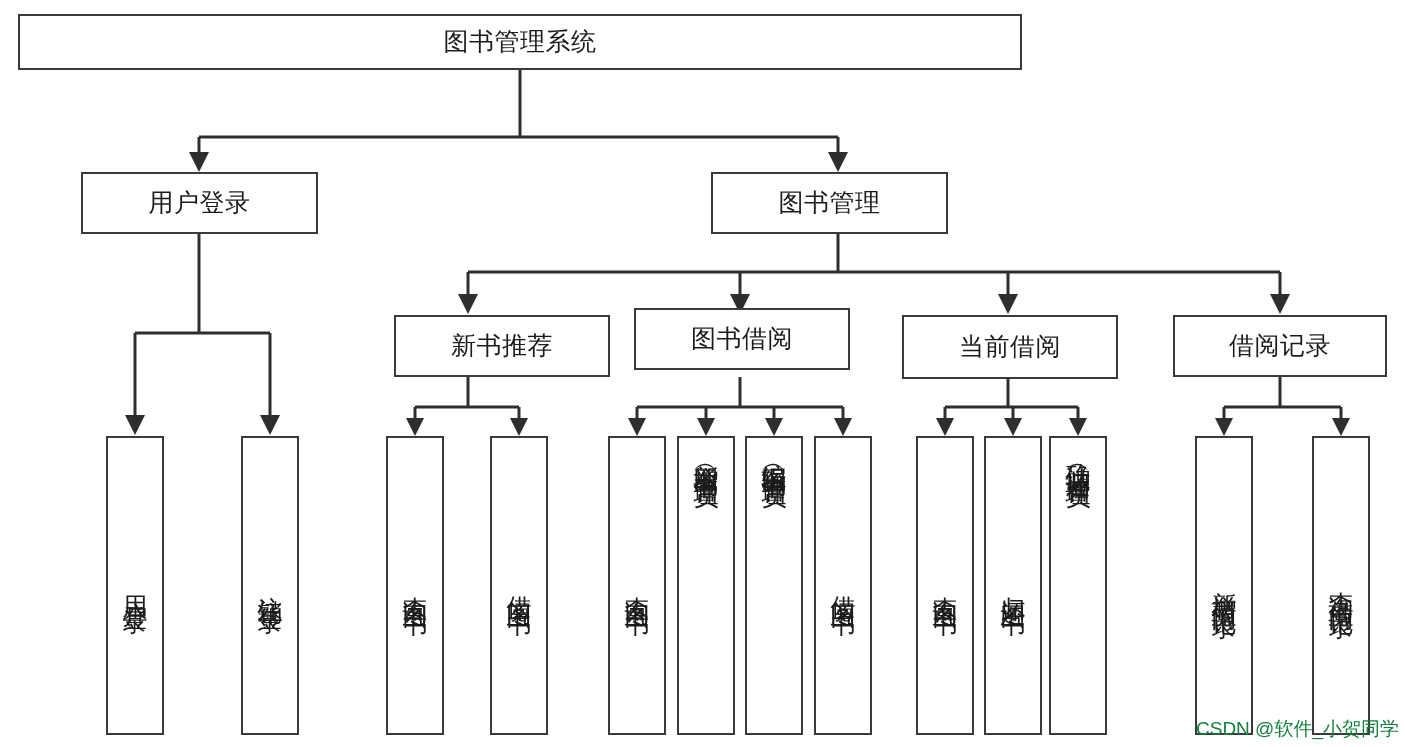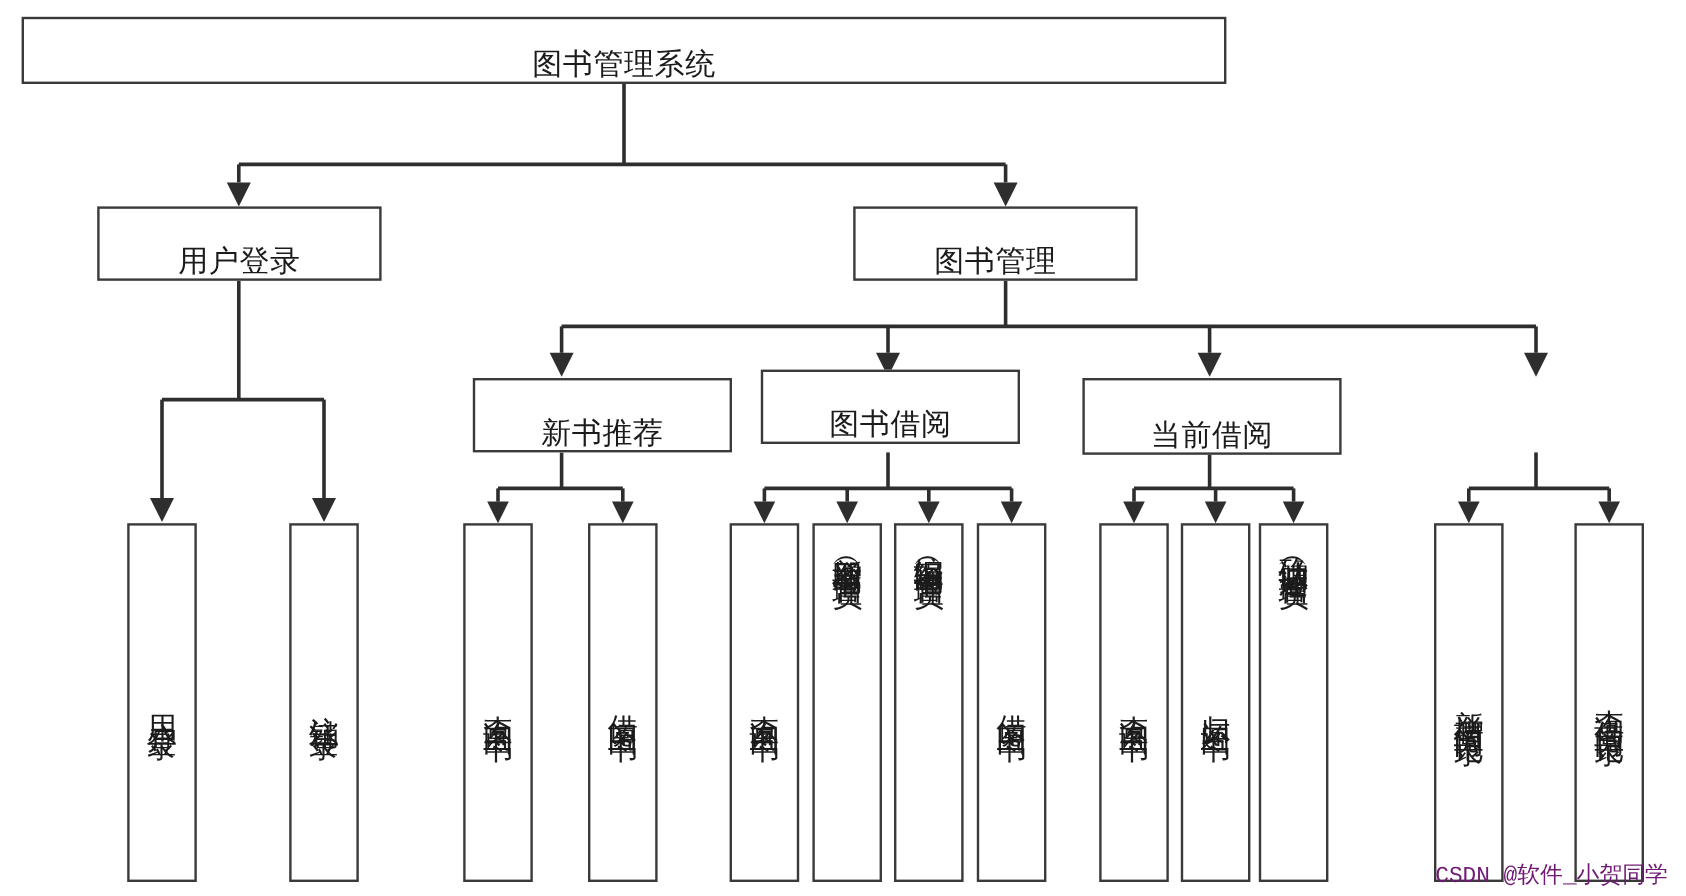--- a/index.html
+++ b/index.html
@@ -24,21 +24,21 @@
     top: 0;
     width: 1405px;
     height: 747px;
   }
   .node {
     position: absolute;
     box-sizing: border-box;
     background: #ffffff;
     border: 2.4px solid #3a3a3a;
     display: flex;
-    align-items: flex-end;
+    align-items: center;
     justify-content: center;
     color: #1b1b1b;
   }
   .node-label {
     display: block;
     text-align: center;
     line-height: 1.18;
     letter-spacing: 0.5px;
     color: #1b1b1b;
     white-space: nowrap;
@@ -66,24 +66,24 @@
   }
   .node.vertical.tall-text .node-label {
     letter-spacing: 3px;
   }
   .node.vertical.centered {
     align-items: center;
     padding-top: 0;
   }
   #watermark {
     position: absolute;
-    color: #701a75;
+    color: #15803d;
     font-size: 19px;
     white-space: nowrap;
-    font-family: Liberation Mono, monospace;
+    font-family: Liberation Sans, sans-serif;
   }
 </style>
 </head>
 <body>
 
 <div id="diagram-root">
 
   <svg id="diagram-svg" viewBox="0 0 1405 747">
     <defs>
       <marker id="arrowhead" markerWidth="9" markerHeight="9" refX="2.2" refY="4.5" orient="auto" markerUnits="strokeWidth">
@@ -175,20 +175,23 @@
 
   <div class="node horizontal" style="left:362px; top:315px; width:216px; height:62px;margin-left:32px;">
     <span class="node-label">新书推荐</span>
   </div>
   <div class="node horizontal" style="left:634px; top:308px; width:216px; height:62px;">
     <span class="node-label">图书借阅</span>
   </div>
   <div class="node horizontal" style="left:902px; top:315px; width:216px; height:64px;">
     <span class="node-label">当前借阅</span>
   </div>
+  <div class="node horizontal" style="left:1173px; top:315px; width:214px; height:62px;">
+    <span class="node-label">借阅记录</span>
+  </div>
 
   <div class="node vertical centered" style="left:106px; top:436px; width:58px; height:299px;">
     <span class="node-label">用户登录</span>
   </div>
   <div class="node vertical centered" style="left:241px; top:436px; width:58px; height:299px;">
     <span class="node-label">注销登录</span>
   </div>
 
   <div class="node vertical centered" style="left:386px; top:436px; width:58px; height:299px;">
     <span class="node-label">查询图书</span>

